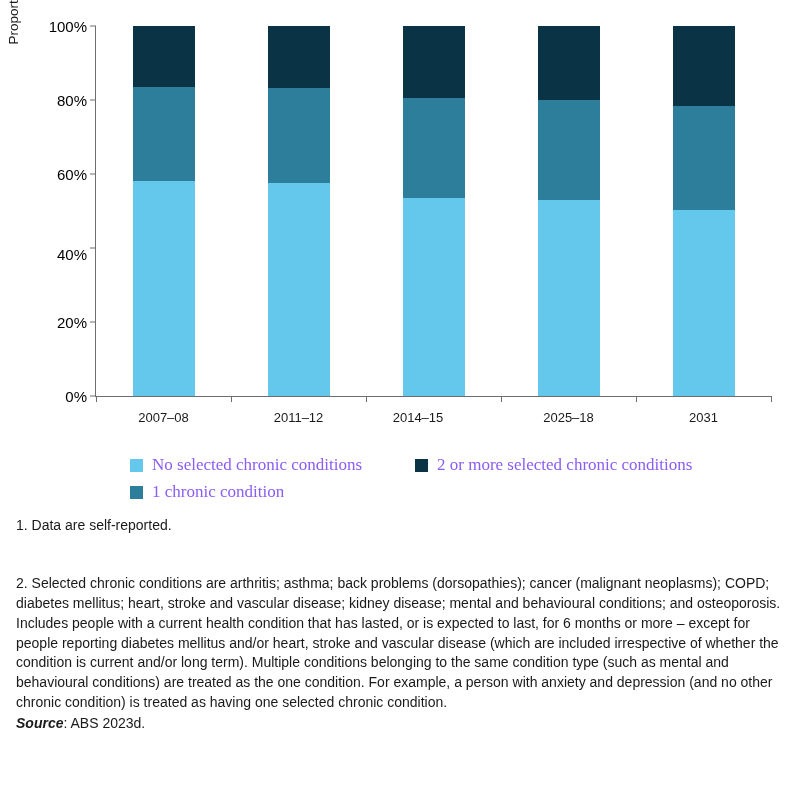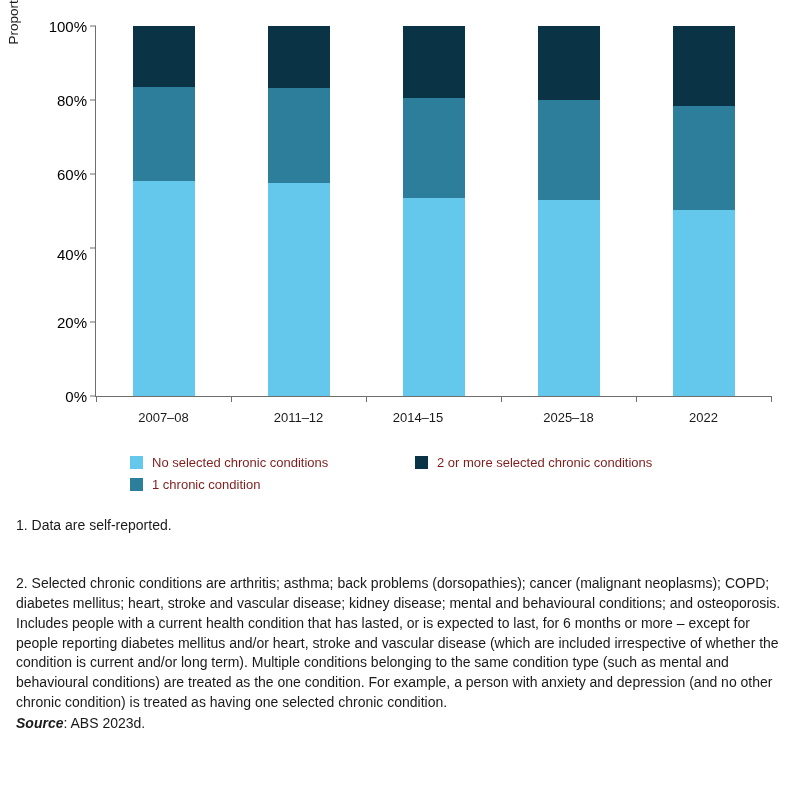--- a/index.html
+++ b/index.html
@@ -119,23 +119,24 @@
     align-items: center;
   }
   .legend-item.col1 { width: 285px; }
   .swatch {
     width: 13px;
     height: 13px;
     margin-right: 9px;
     flex: 0 0 auto;
   }
   .legend-label {
-    font-size: 13px;
-    color: #7f1d1d;
-    white-space: nowrap;
+    font-size: 17px;
+    color: #8b5cf6;
+    white-space: nowrap;
+    font-family: Liberation Serif, serif;
   }
 
   
   .notes {
     position: absolute;
     left: 16px;
     top: 516px;
     width: 770px;
     font-size: 14px;
     line-height: 1.42;
@@ -215,21 +216,21 @@
             <div class="seg" style="background: rgb(100, 200, 236); height: 195.73px; bottom: 0px;"></div>
             <div class="seg" style="background: rgb(44, 126, 155); height: 99.9px; bottom: 195.73px;"></div>
             <div class="seg" style="background: rgb(11, 51, 70); height: 74.37px; bottom: 295.63px;"></div>
           </div>
           <div class="xtick-label" style="left: 472.5px;">2025–18</div>
           <div class="bar-group" style="left: 607.5px;">
             <div class="seg" style="background: rgb(100, 200, 236); height: 186.11px; bottom: 0px;"></div>
             <div class="seg" style="background: rgb(44, 126, 155); height: 103.97px; bottom: 186.11px;"></div>
             <div class="seg" style="background: rgb(11, 51, 70); height: 79.92px; bottom: 290.08px;"></div>
           </div>
-          <div class="xtick-label" style="left: 607.5px;">2022</div>
+          <div class="xtick-label" style="left: 607.5px;">2031</div>
           <div class="xtick-mark" style="left: 0px;"></div>
           <div class="xtick-mark" style="left: 135px;"></div>
           <div class="xtick-mark" style="left: 270px;"></div>
           <div class="xtick-mark" style="left: 405px;"></div>
           <div class="xtick-mark" style="left: 540px;"></div>
           <div class="xtick-mark" style="left: 675px;"></div>
         </div>
     </div>
 
   </div>

